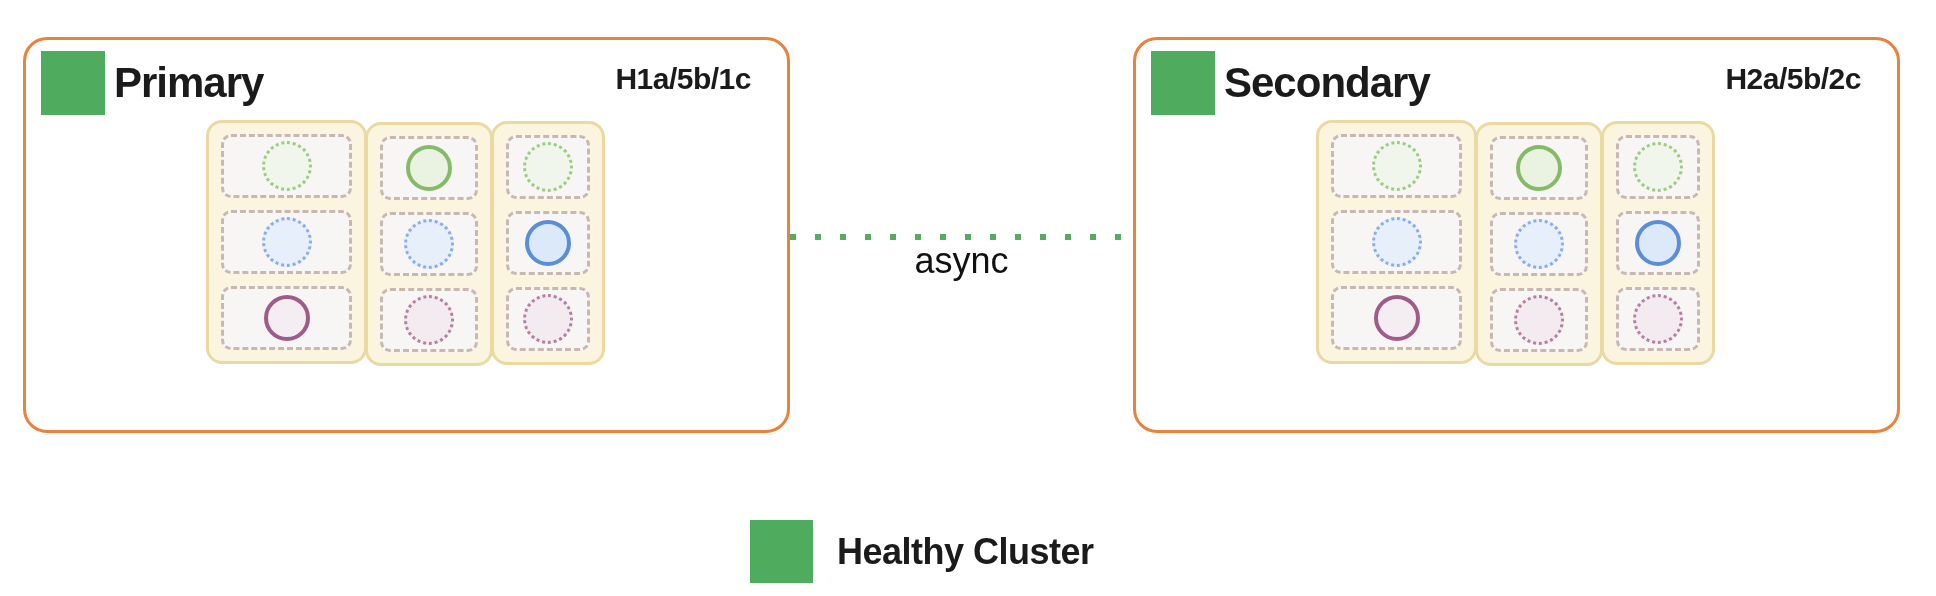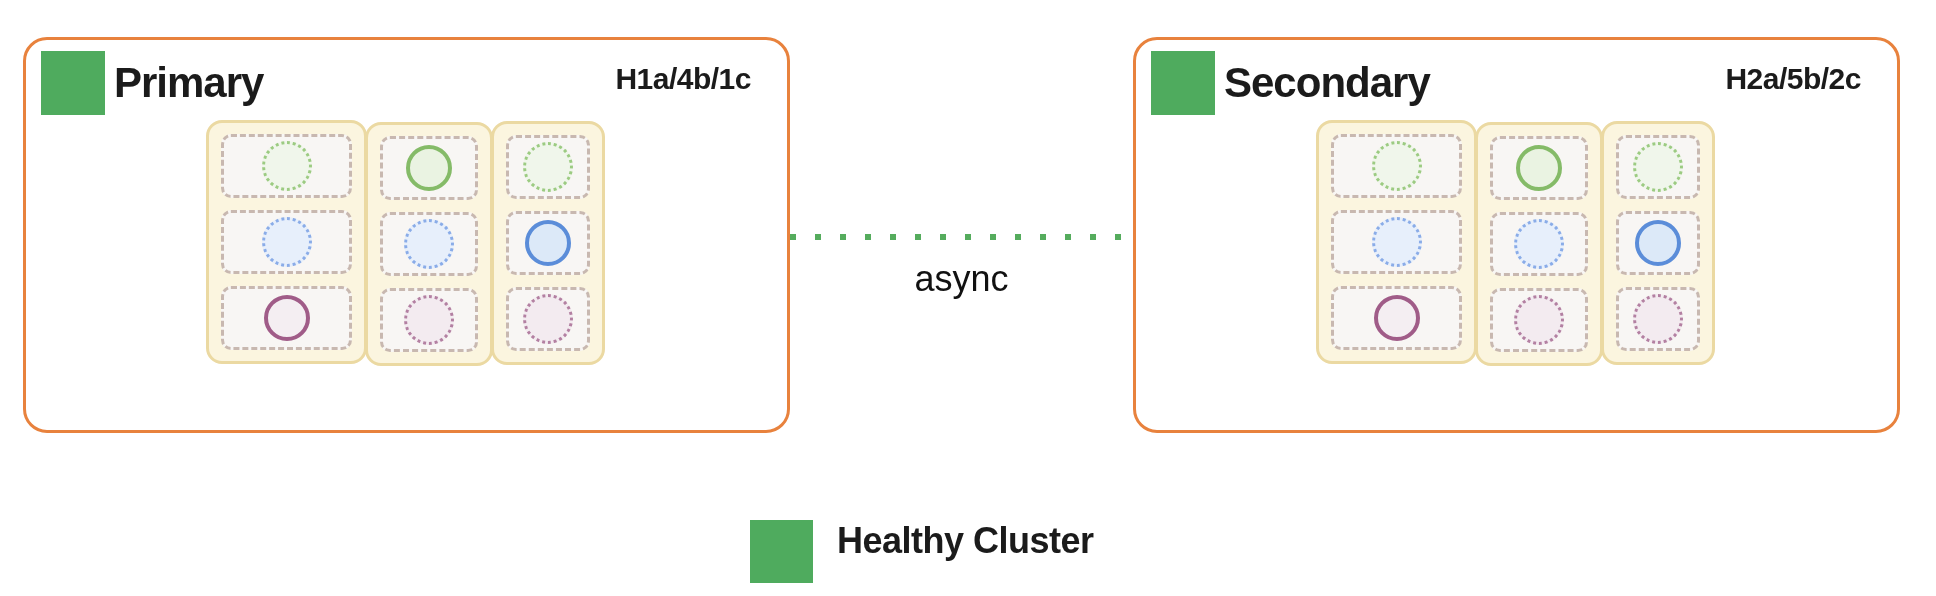--- a/index.html
+++ b/index.html
@@ -48,37 +48,37 @@
   .node-circle.standby{width:44px;height:44px;border-width:3px;border-style:dotted;}
   .node-circle.green.active {border-color:var(--node-green-active); background:var(--node-green-active-bg);}
   .node-circle.green.standby {border-color:var(--node-green-standby); background:var(--node-green-standby-bg);}
   .node-circle.blue.active {border-color:var(--node-blue-active); background:var(--node-blue-active-bg);}
   .node-circle.blue.standby {border-color:var(--node-blue-standby); background:var(--node-blue-standby-bg);}
   .node-circle.maroon.active {border-color:var(--node-maroon-active); background:var(--node-maroon-active-bg);}
   .node-circle.maroon.standby{border-color:var(--node-maroon-standby);background:var(--node-maroon-standby-bg);}
   
   .replication-link{position:absolute;left:790px;top:234px;width:343px;}
   .link-line{height:6px;width:100%;}
-  .link-label{margin-top:18px;text-align:center;font-size:36px;font-weight:400;color:#111;}
+  .link-label{text-align:center;font-size:36px;font-weight:400;color:#111;}
   
-  .legend{position:absolute;left:750px;top:520px;display:flex;align-items:flex-start;gap:24px;}
+  .legend{position:absolute;left:750px;top:520px;display:flex;align-items:center;gap:24px;}
   .legend-swatch{width:63px;height:63px;display:inline-block;flex:0 0 auto;}
   .legend-label{font-size:36px;font-weight:700;letter-spacing:-0.5px;}
 </style>
 </head>
 <body>
 
 <div class="canvas">
 
   <section class="cluster-box c0">
     <div class="cluster-header">
       <span class="status-swatch" style="background-color: rgb(79, 171, 94);"></span>
       <h2 class="cluster-title">Primary</h2>
     </div>
-    <div class="zone-label">H1a/4b/1c</div>
+    <div class="zone-label">H1a/5b/1c</div>
     <div class="node-grid">
         <div class="node-panel p0">
           <div class="node-cell">
             <div class="node-circle green standby"></div>
           </div>
           <div class="node-cell">
             <div class="node-circle blue standby"></div>
           </div>
           <div class="node-cell">
             <div class="node-circle maroon active"></div>

